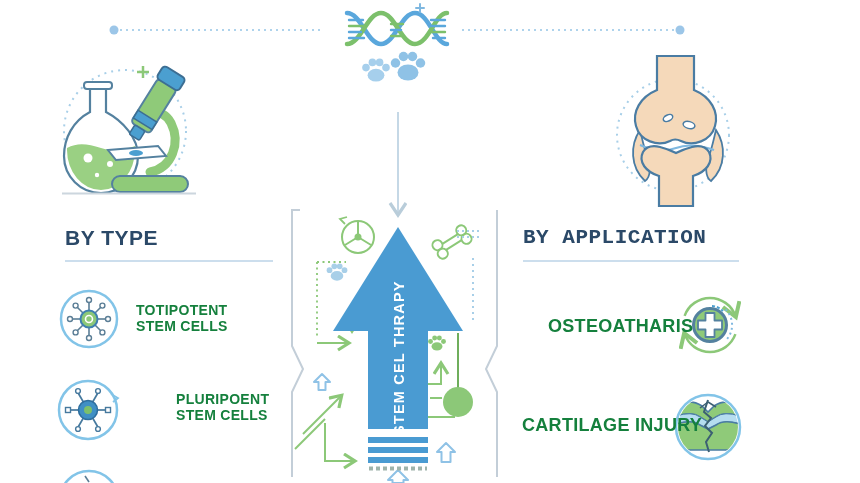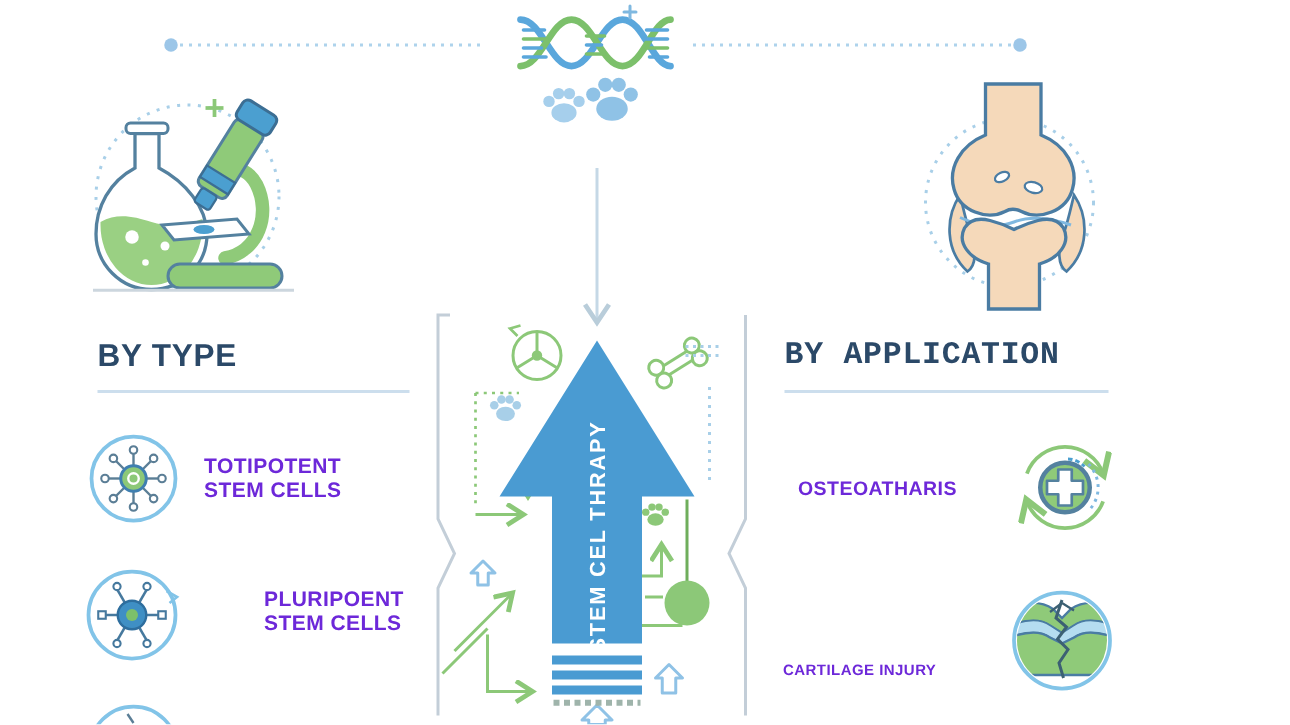--- a/index.html
+++ b/index.html
@@ -7,21 +7,21 @@
     position:relative;width:804px;height:483px;background:#ffffff;overflow:hidden;
     font-family:"Liberation Sans",sans-serif;
   }
   .art{position:absolute;left:0;top:0;width:860px;height:483px;}
   .section-title{
     position:absolute;color:#2b4968;font-weight:bold;font-size:21px;
     letter-spacing:.5px;line-height:1;white-space:nowrap;
   }
   .title-rule{position:absolute;height:2px;background:#ccdeed;}
   .item-label{
-    position:absolute;color:#6d28d9;font-weight:bold;font-size:14px;
+    position:absolute;color:#15803d;font-weight:bold;font-size:14px;
     line-height:16px;letter-spacing:.3px;width:110px;
   }
   .app-label{width:170px;white-space:nowrap;}
   .arrow-label{
     position:absolute;left:378px;top:288px;width:42px;height:140px;
     writing-mode:vertical-rl;transform:rotate(180deg);
     display:flex;align-items:center;justify-content:center;
     color:#ffffff;font-weight:bold;font-size:14.5px;letter-spacing:1.2px;white-space:nowrap;
   }
 </style>
@@ -266,16 +266,16 @@
 <div class="title-rule" style="left:65px;top:260px;width:208px;"></div>
 
 <div class="item-label" style="left:136px;top:302px;">TOTIPOTENT STEM CELLS</div>
 <div class="item-label" style="left:136px;top:391px;margin-left:40px;">PLURIPOENT STEM CELLS</div>
 
 <div class="arrow-label">STEM CEL THRAPY</div>
 
 <div class="section-title" style="left:523px;top:227px;font-family:Liberation Mono, monospace;">BY APPLICATION</div>
 <div class="title-rule" style="left:523px;top:260px;width:216px;"></div>
 
-<div class="item-label app-label" style="left:532px;top:318px;font-size:13px;">OSTEOATHARIS</div>
-<div class="item-label app-label" style="left:522px;top:440px;font-size:10px;">CARTILAGE INJURY</div>
+<div class="item-label app-label" style="left:548px;top:318px;font-size:18px;">OSTEOATHARIS</div>
+<div class="item-label app-label" style="left:522px;top:417px;font-size:18px;">CARTILAGE INJURY</div>
 
 </div>
 
 </body></html>

